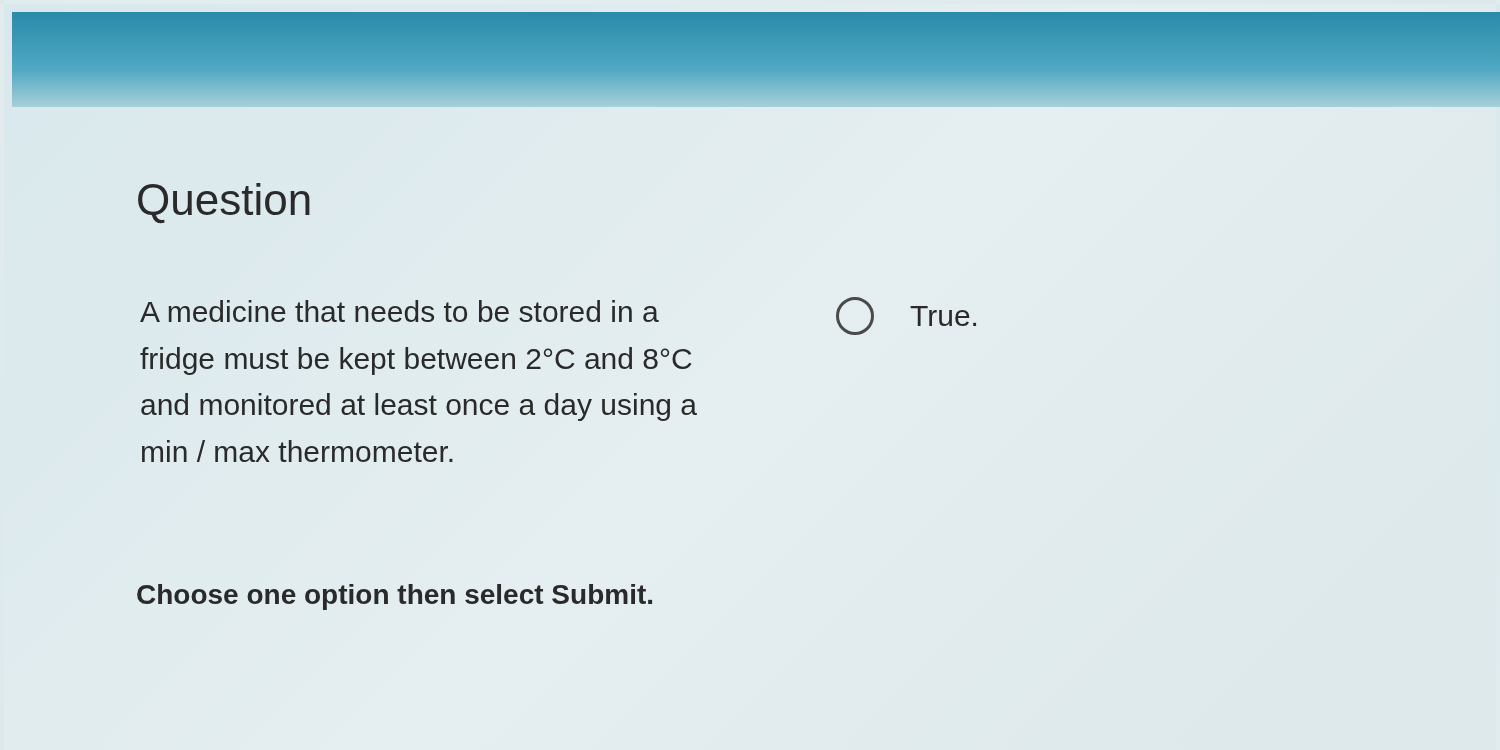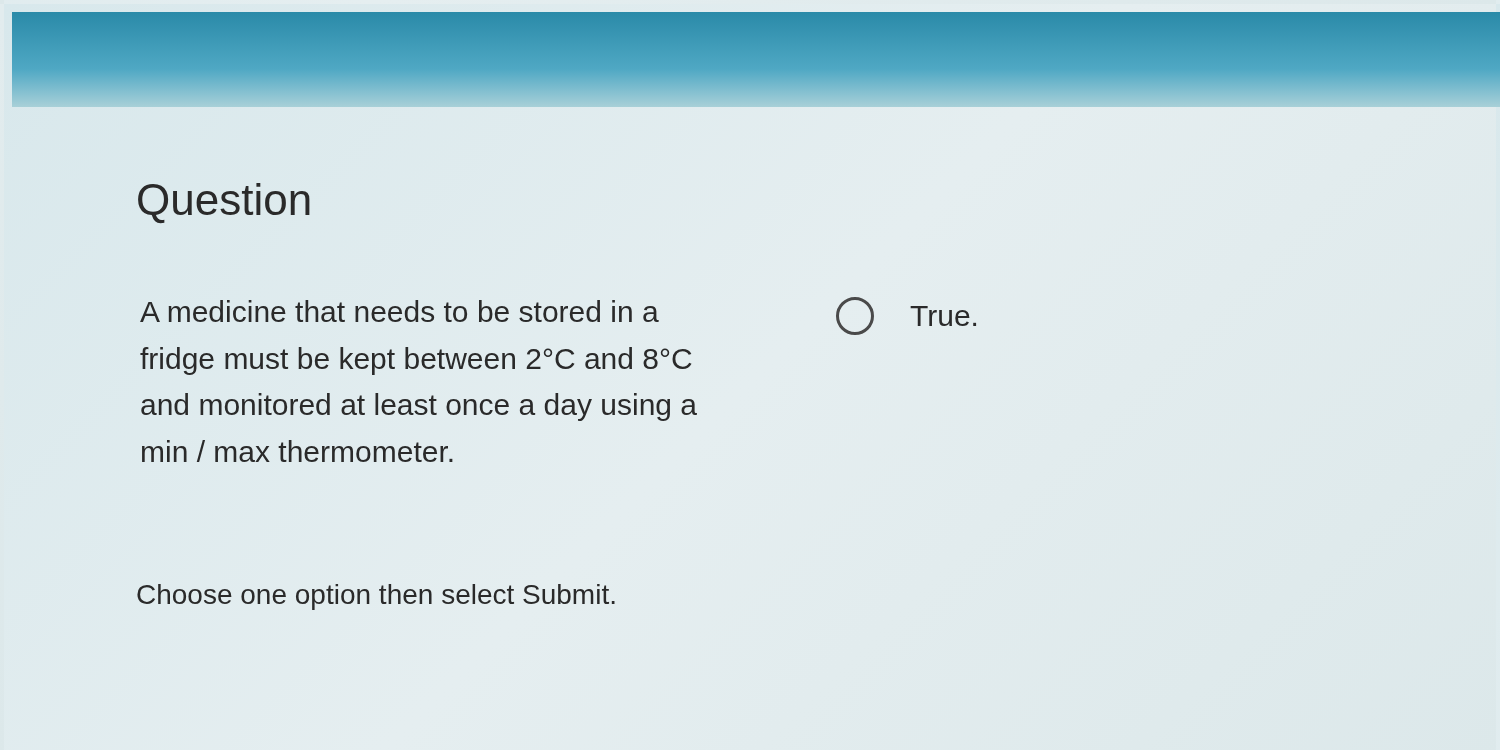--- a/index.html
+++ b/index.html
@@ -61,21 +61,21 @@
       background: transparent;
       flex-shrink: 0;
     }
     .option-label {
       font-size: 30px;
       font-weight: 300;
       color: #2a2a2a;
     }
     .instruction {
       font-size: 28px;
-      font-weight: 400;
+      font-weight: 700;
       color: #2a2a2a;
       margin-top: 100px;
     }
   </style>
 </head>
 <body>
 
 <div class="header-bar"></div>
 
 <div class="content">

